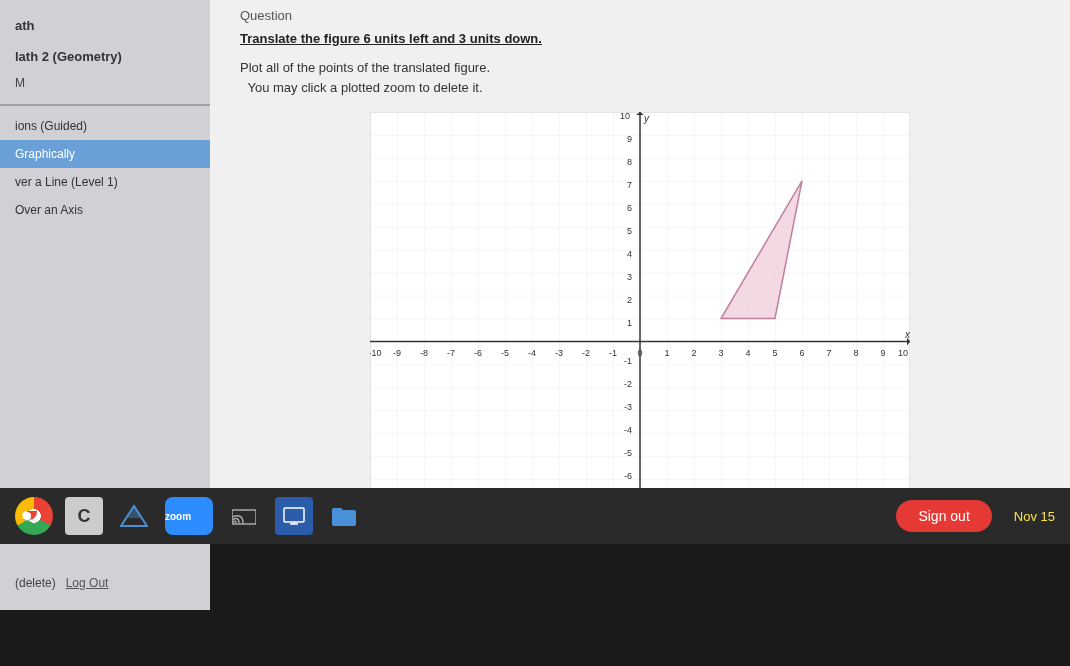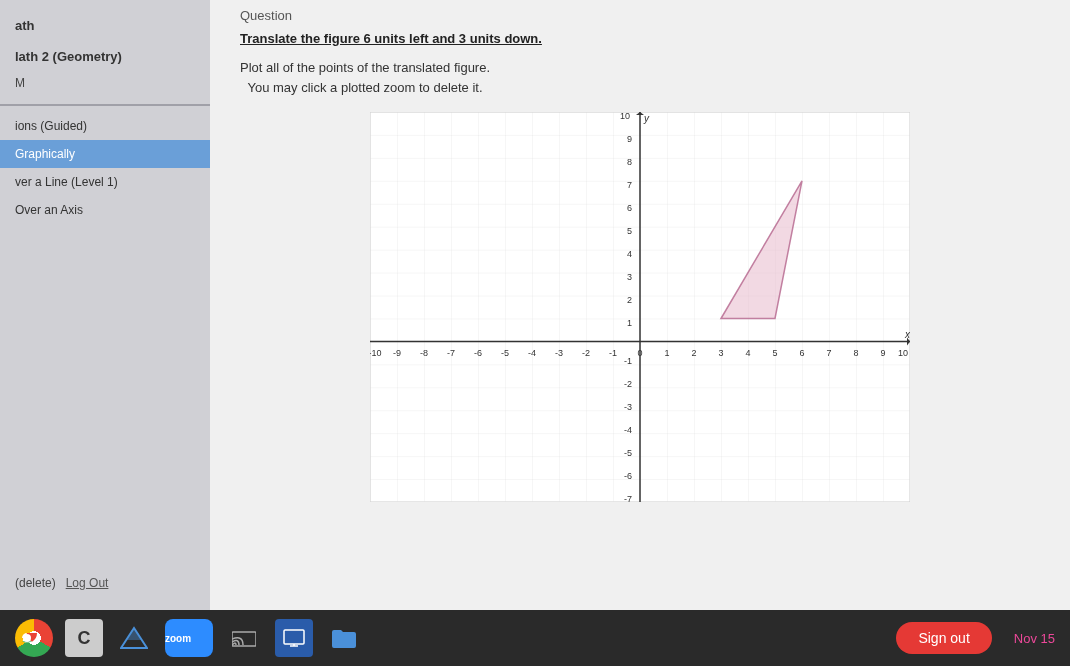--- a/index.html
+++ b/index.html
@@ -9,21 +9,21 @@
       overflow: hidden;
       font-family: Arial, sans-serif;
       background: #1a1a1a;
       position: relative;
     }
 
     
     .main-container {
       display: flex;
       width: 1070px;
-      height: 610px;
+      height: 488px;
       background: #e8e8e8;
     }
 
     
     .sidebar {
       width: 210px;
       height: 610px;
       background: #d0d0d5;
       display: flex;
       flex-direction: column;
@@ -169,21 +169,21 @@
       color: white;
       border: none;
       border-radius: 20px;
       padding: 8px 22px;
       font-size: 14px;
       cursor: pointer;
       font-weight: 500;
     }
 
     .date-label {
-      color: #ec4899;
+      color: #fde047;
       font-size: 13px;
       margin-left: 10px;
     }
   </style>
 </head>
 <body>
 
 <div class="main-container">
 
   <div class="sidebar">

